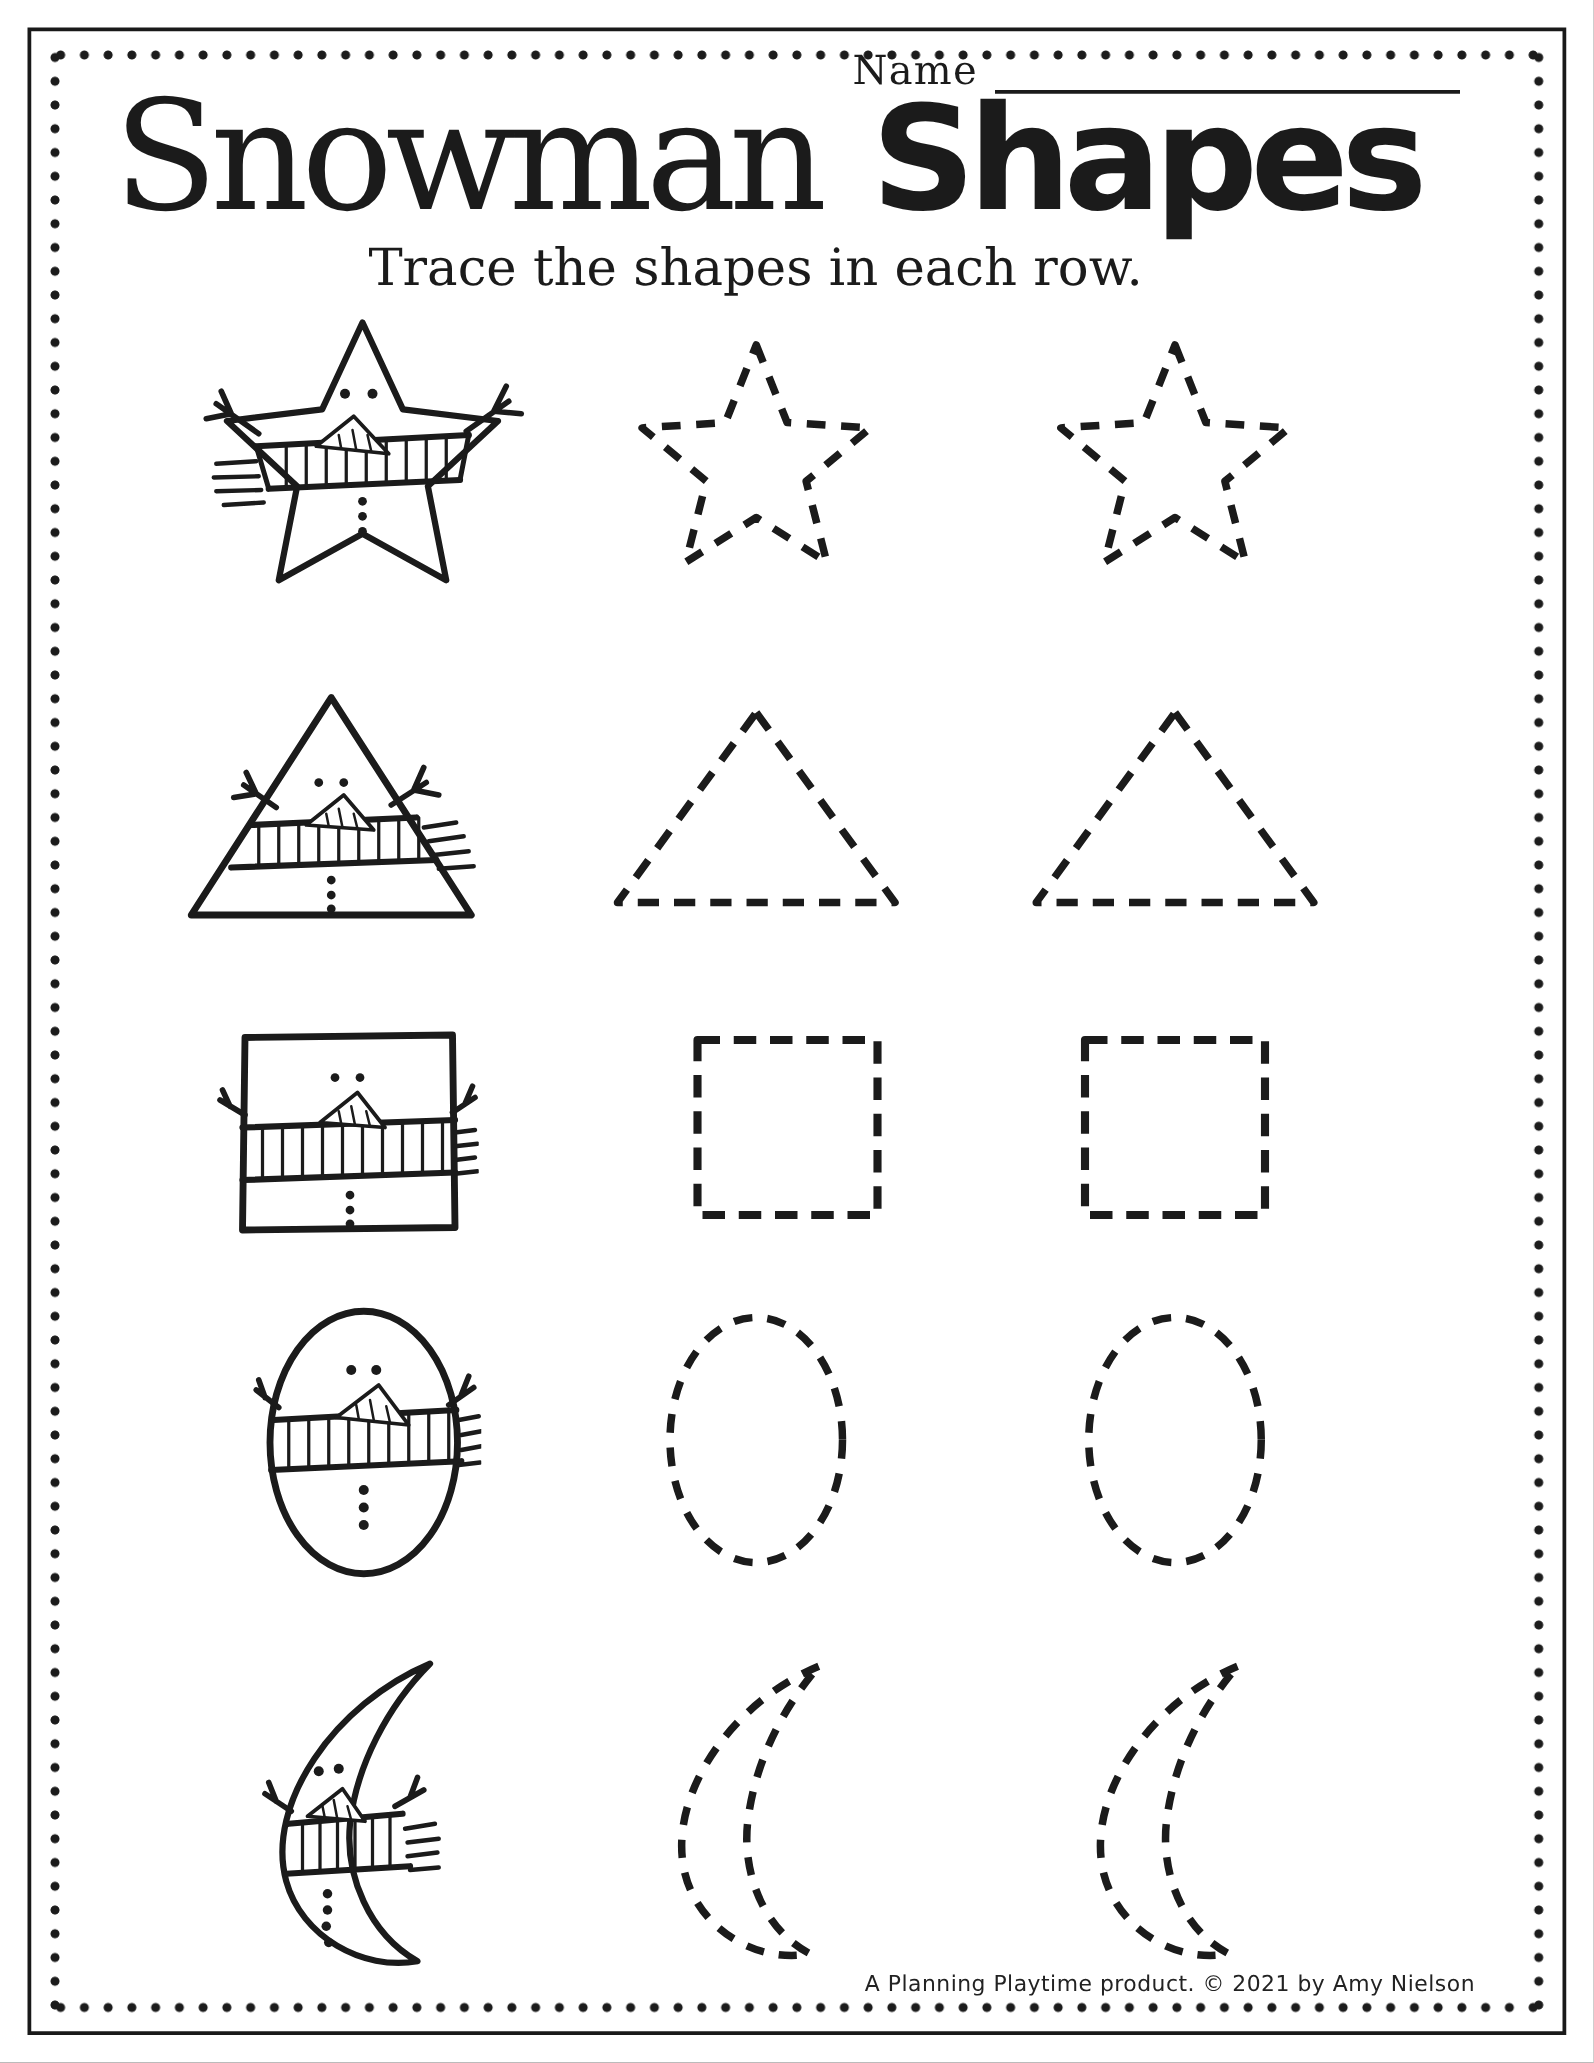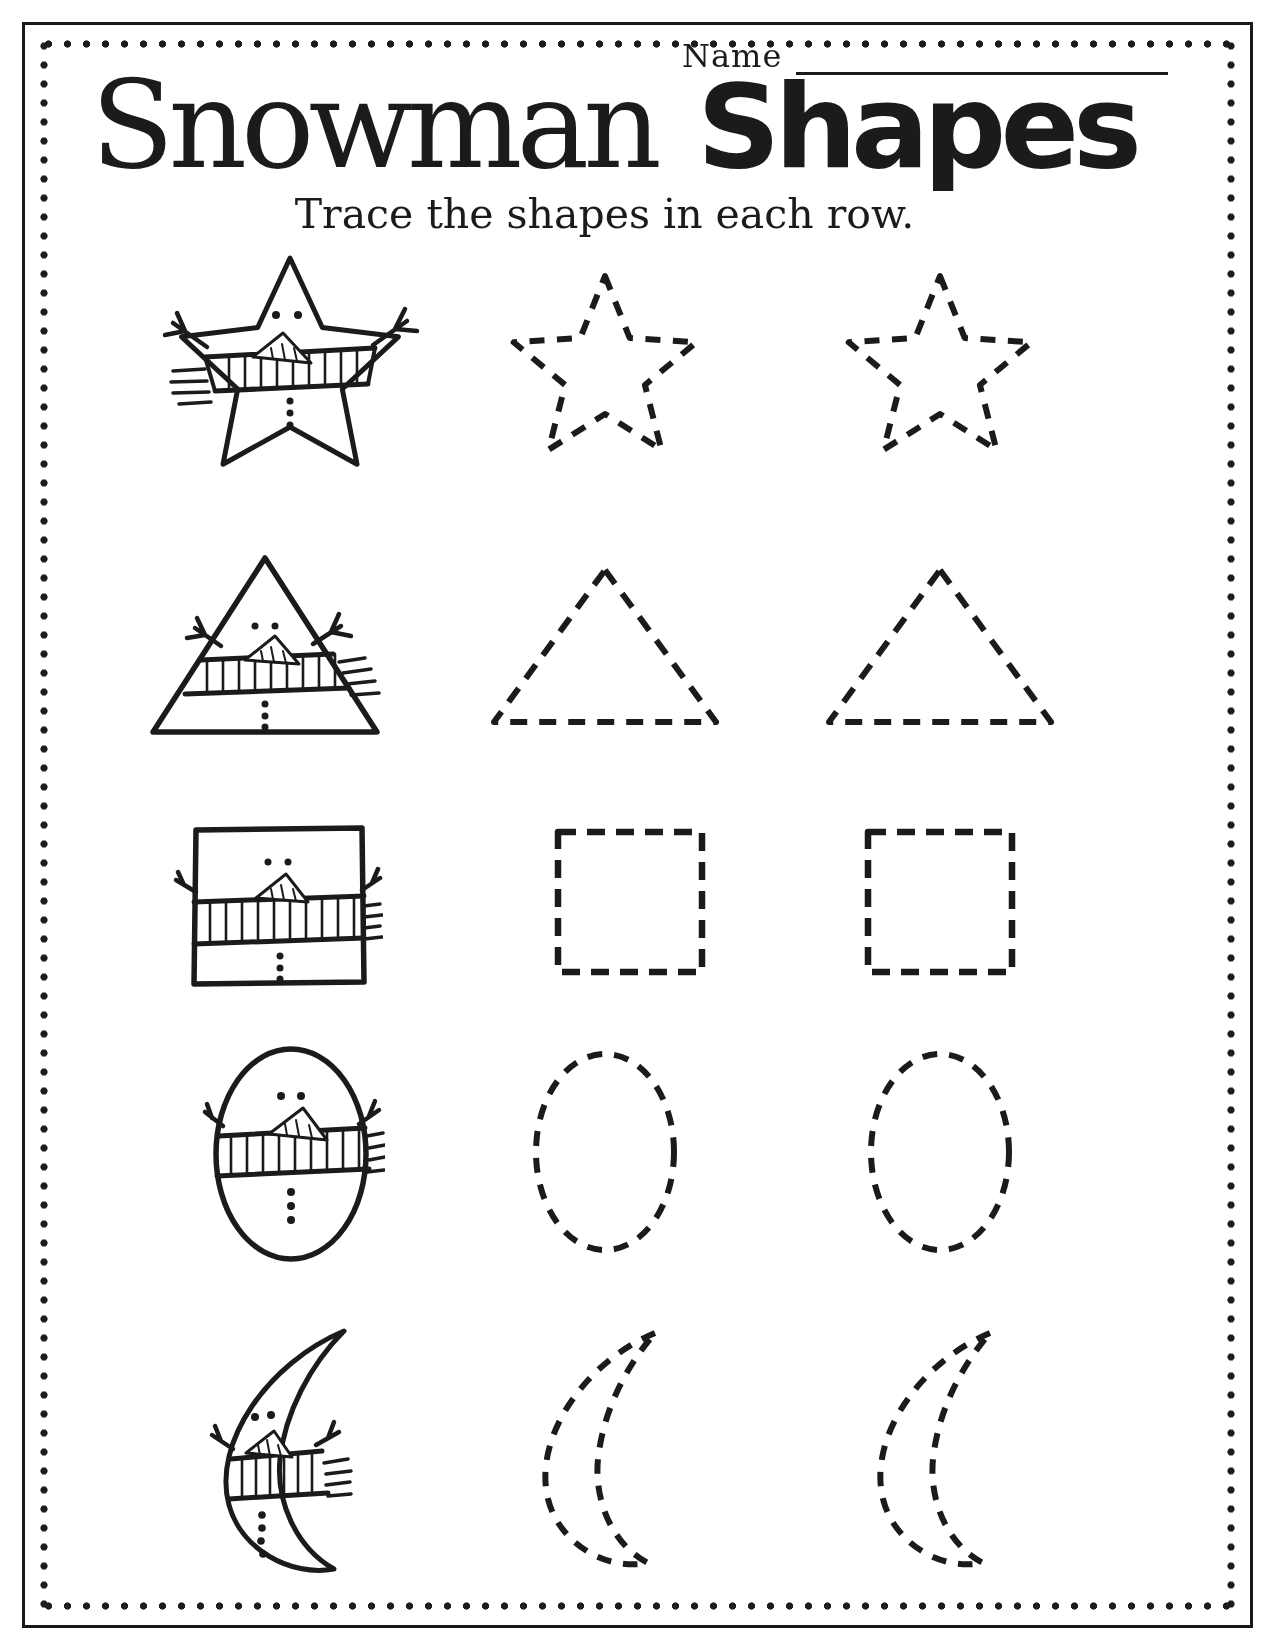--- a/index.html
+++ b/index.html
@@ -146,20 +146,21 @@
           </svg>
         </div>
         <div class="cell" style="left: 780px; width: 320px;">
           <svg width="168" height="245" style="transform:translateX(0px)">
             <use href="#d-crescent"></use>
           </svg>
         </div>
       </div>
     </div>
 
+  <div class="footer">A Planning Playtime product. © 2021 by Amy Nielson</div>
 
   <svg class="defs-holder" aria-hidden="true">
     <defs>
 
       <symbol id="sm-star" viewBox="0 0 282 236">
         <g stroke="#1b1b1b" fill="none" stroke-linecap="round" stroke-linejoin="round">
           <path d="M141,7 L173.3,76.5 L249.4,85.8 L193.3,138 L208,213.2 L141,176 L74,213.2 L88.7,138 L32.6,85.8 L108.7,76.5 Z" stroke-width="5"></path>
           <path d="M56,106 L226,97" stroke-width="5"></path>
           <path d="M66,140 L219,133" stroke-width="5"></path>
           <path d="M56,106 L66,140 M226,97 L219,133" stroke-width="4"></path>

